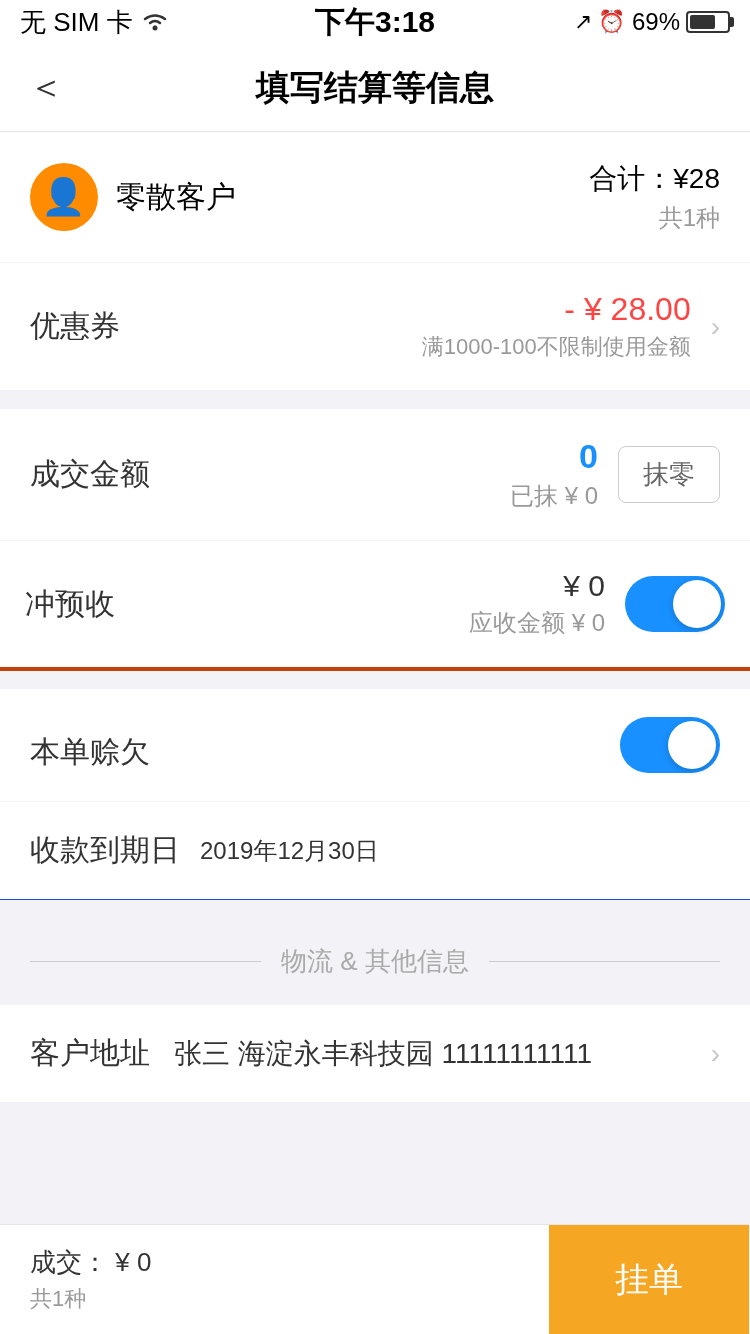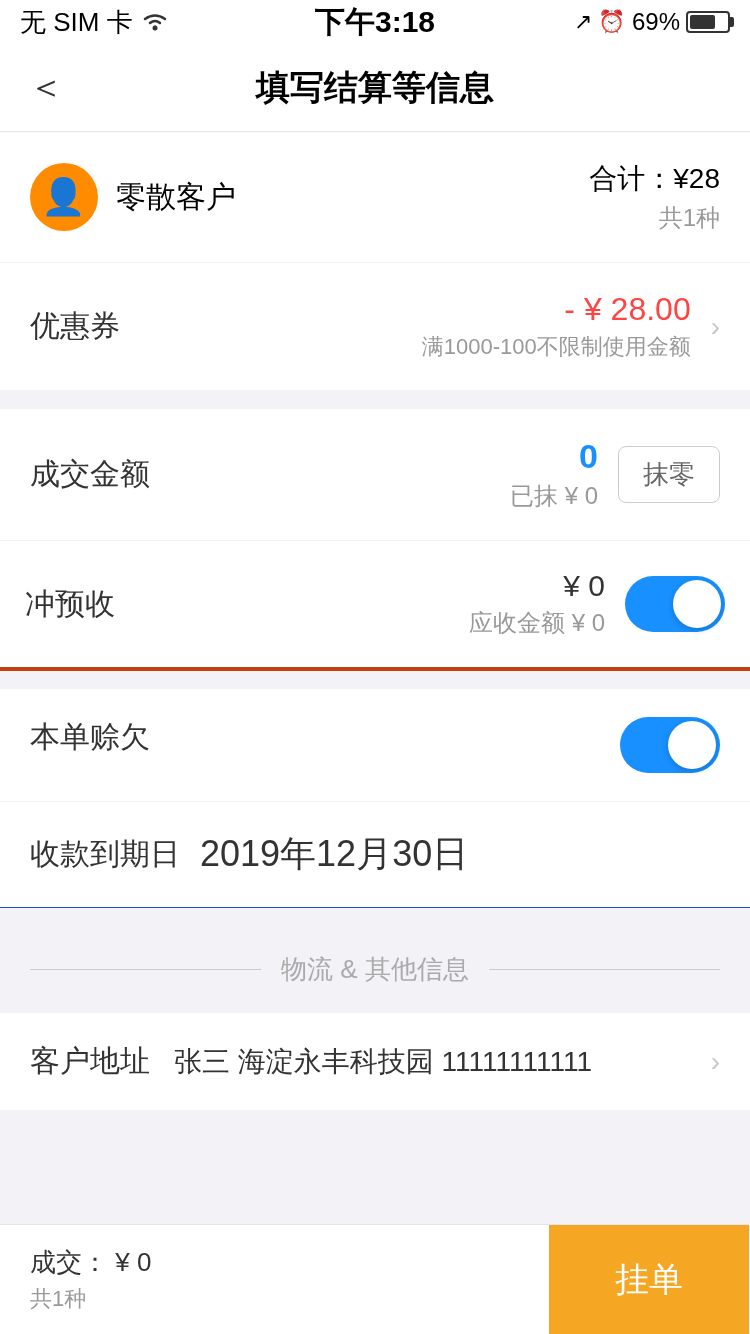--- a/index.html
+++ b/index.html
@@ -273,21 +273,21 @@
       right: 4px;
       box-shadow: 0 2px 6px rgba(0,0,0,0.2);
       transition: right 0.2s;
     }
 
     
     .baddebt-section {
       background: #fff;
       padding: 28px 30px;
       display: flex;
-      align-items: flex-start;
+      align-items: flex-end;
       justify-content: space-between;
       border-bottom: 1px solid #f2f2f7;
     }
     .baddebt-label {
       font-size: 30px;
       color: #333;
     }
 
     
     .duedate-section {
@@ -297,21 +297,21 @@
       align-items: center;
       gap: 20px;
       border-bottom: 1px solid #1d4ed8;
     }
     .duedate-label {
       font-size: 30px;
       color: #333;
       flex-shrink: 0;
     }
     .duedate-value {
-      font-size: 36px;
+      font-size: 24px;
       color: #333;
     }
 
     
     .logistics-section {
       background: #f2f2f7;
       padding: 26px 30px;
       display: flex;
       align-items: center;
       justify-content: center;

